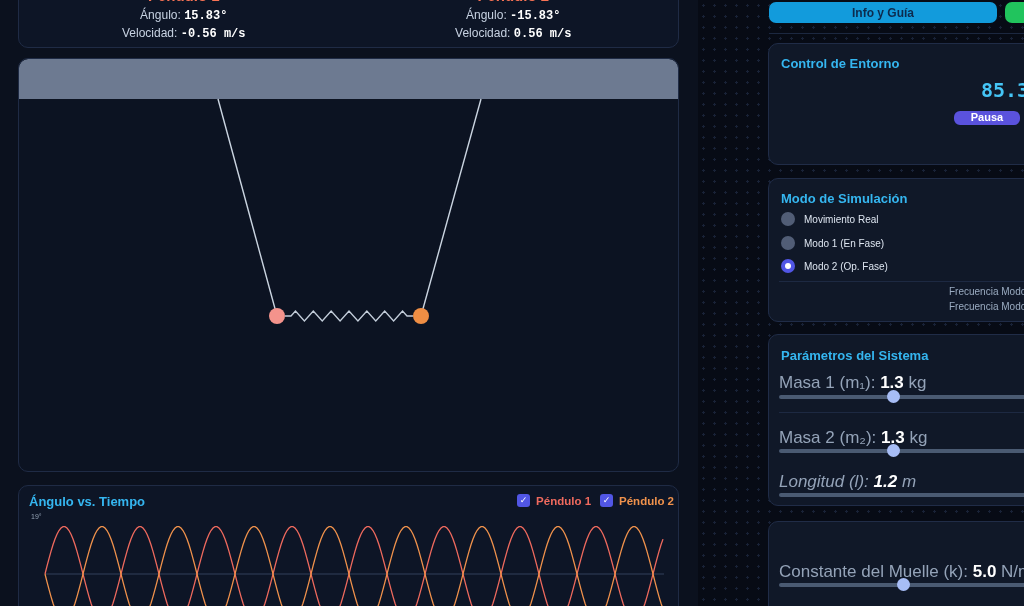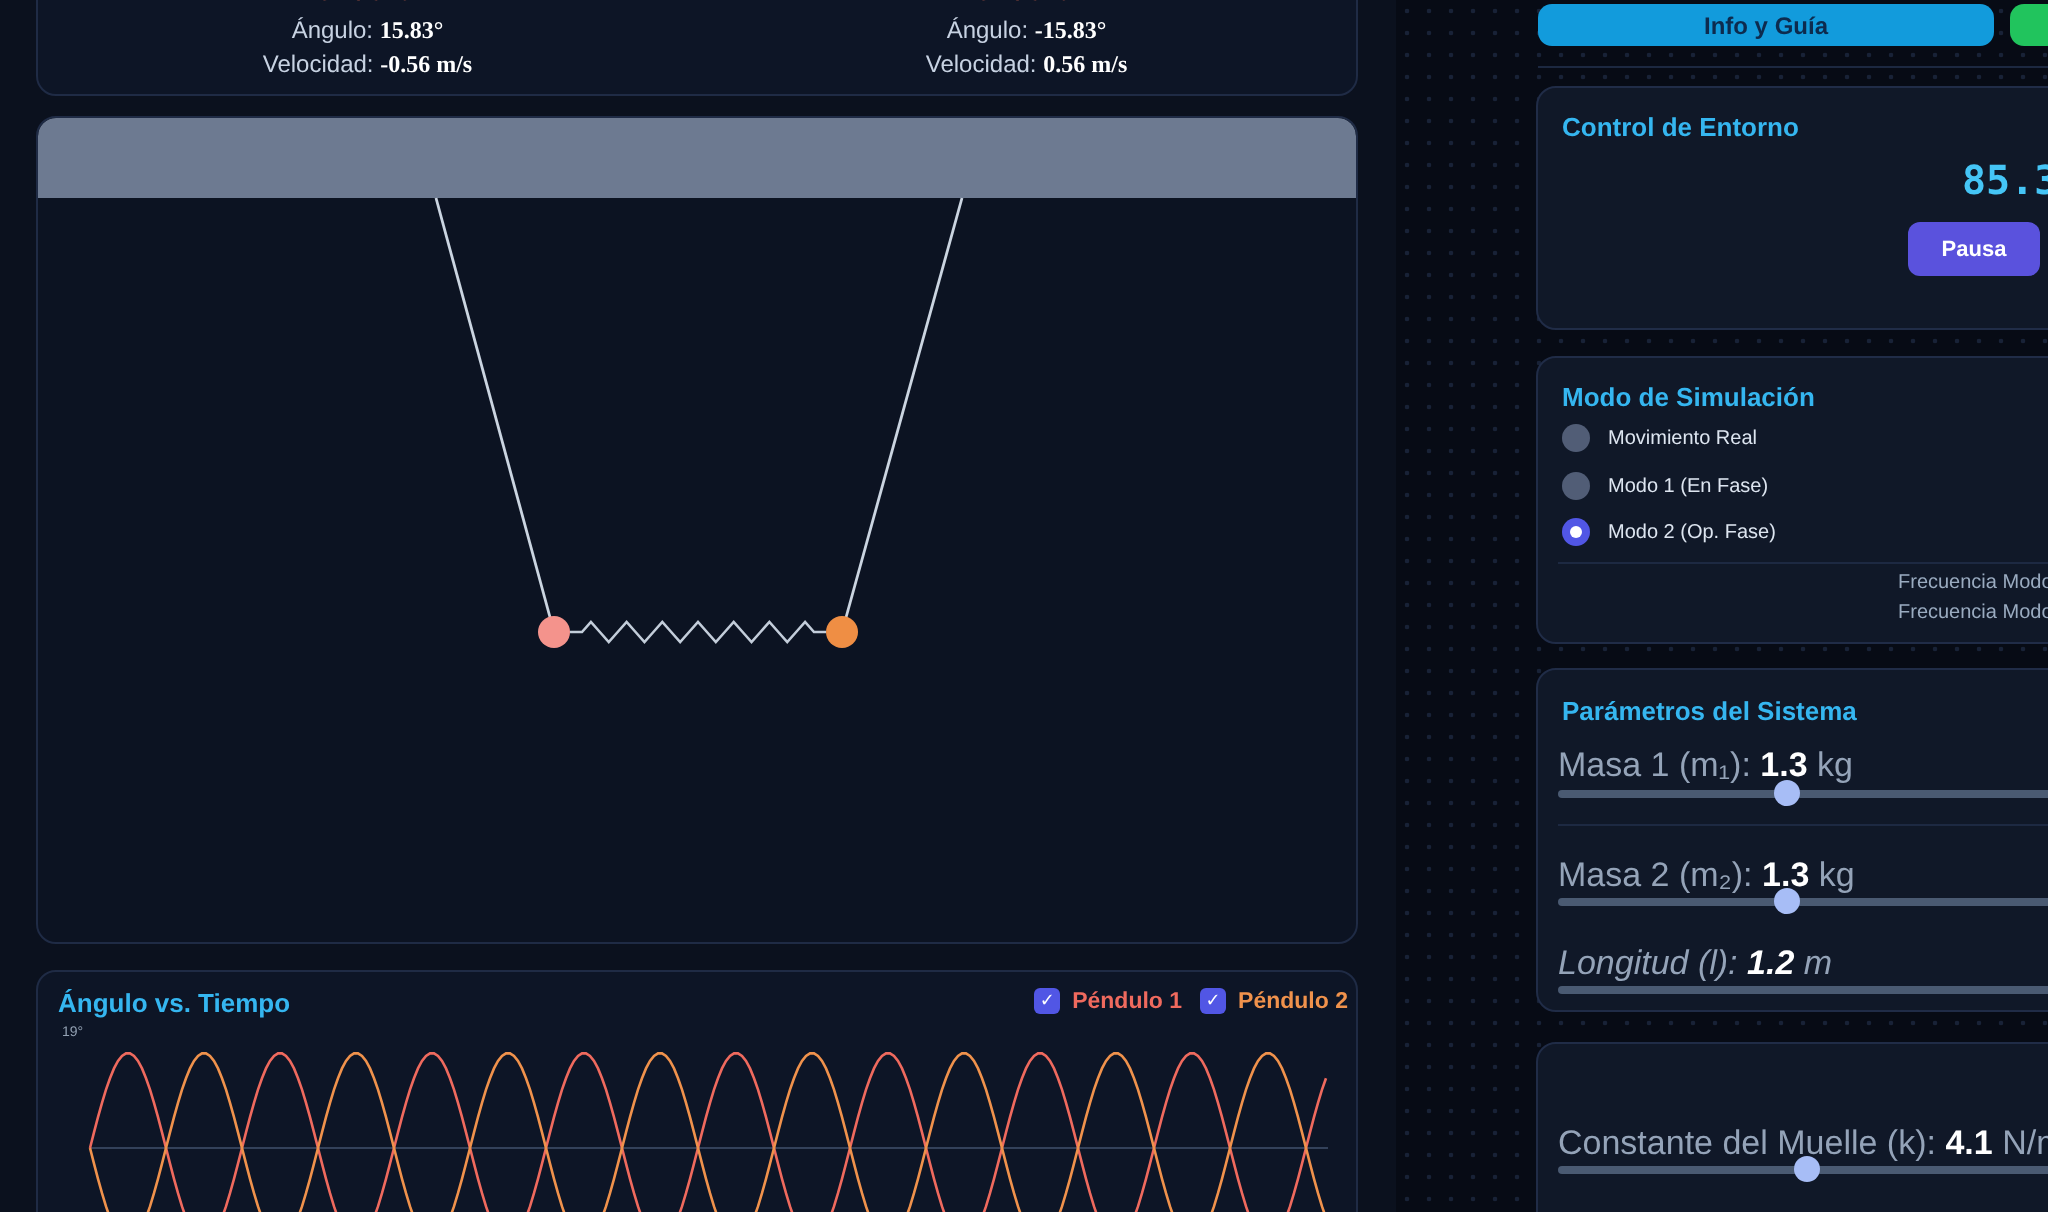--- a/index.html
+++ b/index.html
@@ -13,21 +13,21 @@
              background-size:11px 11px; }
   .panel { position:absolute; background:#0d1526; border:1px solid #1f2b45; border-radius:10px; }
   .card  { position:absolute; background:#101828; border:1px solid #202c47; border-radius:10px; width:300px; }
   .cyan-title { position:absolute; left:12px; font-size:13px; font-weight:bold; color:#35b6f0; }
 
   
   .readouts { left:18px; top:-26px; width:661px; height:74px; display:flex; }
   .readout-col { flex:1; text-align:center; }
   .readout-title { margin-top:12px; font-size:15px; font-weight:bold; color:#f97355; line-height:18px; }
   .readout-line { font-size:12px; color:#c7d2e2; line-height:14px; margin-top:3px; }
-  .readout-line .val { font-family:Liberation Serif, serif; font-weight:bold; color:#ffffff; }
+  .readout-line .val { font-family:Liberation Mono, monospace; font-weight:bold; color:#ffffff; }
 
   
   .sim { left:18px; top:58px; width:661px; height:414px; overflow:hidden; background:#0c1322; }
   .ceiling { position:absolute; left:0; top:0; width:100%; height:40px; background:#6d7a91;
              border-radius:9px 9px 0 0; }
   .sim svg { position:absolute; left:0; top:0; }
 
   
   .chartp { left:18px; top:485px; width:661px; height:150px; overflow:hidden; }
   .chart-title { position:absolute; left:10px; top:8px; font-size:13px; font-weight:bold; color:#35b6f0; }
@@ -43,23 +43,23 @@
               background:#129bdc; color:#0d2b4e; font-size:12px; font-weight:bold;
               display:flex; align-items:center; justify-content:center; }
   .btn-green { position:absolute; left:1005px; top:2px; width:60px; height:21px; border-radius:7px;
                background:#21c45d; }
   .top-divider { position:absolute; left:769px; top:33px; width:255px; height:1px; background:#1c2840; }
 
   
   .card-time { left:768px; top:43px; height:122px; }
   .time-value { position:absolute; left:212px; top:34px; font-family:"DejaVu Sans Mono",monospace;
                 font-size:20px; font-weight:bold; color:#45c5f6; white-space:nowrap; }
-  .btn-pause { position:absolute; left:185px; top:67px; width:66px; height:27px; border-radius:6px;
+  .btn-pause { position:absolute; left:185px; top:67px; width:66px; height:14px; border-radius:6px;
                background:#5a52dd; color:#ffffff; font-size:11px; font-weight:bold;
-               display:flex; align-items:center; justify-content:center; }
+               display:flex; align-items:flex-start; justify-content:center; }
   .slow-label { position:absolute; left:10px; top:147px; font-size:10px; color:#8b9bb0; }
   .track { position:absolute; height:4px; border-radius:2px; background:#4a5a72; }
   .thumb { position:absolute; width:13px; height:13px; border-radius:50%; background:#a7bdf6; }
 
   
   .card-mode { left:768px; top:178px; height:144px; }
   .radio-row { position:absolute; left:12px; display:flex; align-items:center; gap:9px;
                font-size:10px; color:#dde5f0; }
   .radio { width:14px; height:14px; border-radius:50%; background:#515d76; position:relative; }
   .radio.sel { background:#5156e5; }
@@ -200,19 +200,19 @@
       <span>Longitud (l):</span>
       <span class="pval">1.2</span>
       <span>m</span>
     </div>
     <div class="track" style="left:10px; top:158px; width:288px;"></div>
   </div>
 
   <div class="card card-coup">
     <div class="param-label" style="top:40px;">
       <span>Constante del Muelle (k):</span>
-      <span class="pval">4.1</span>
+      <span class="pval">5.0</span>
       <span>N/m</span>
     </div>
     <div class="track" style="left:10px; top:61px; width:288px;"></div>
     <div class="thumb" style="left:128px; top:56px;"></div>
   </div>
 </div>
 
 </body></html>

